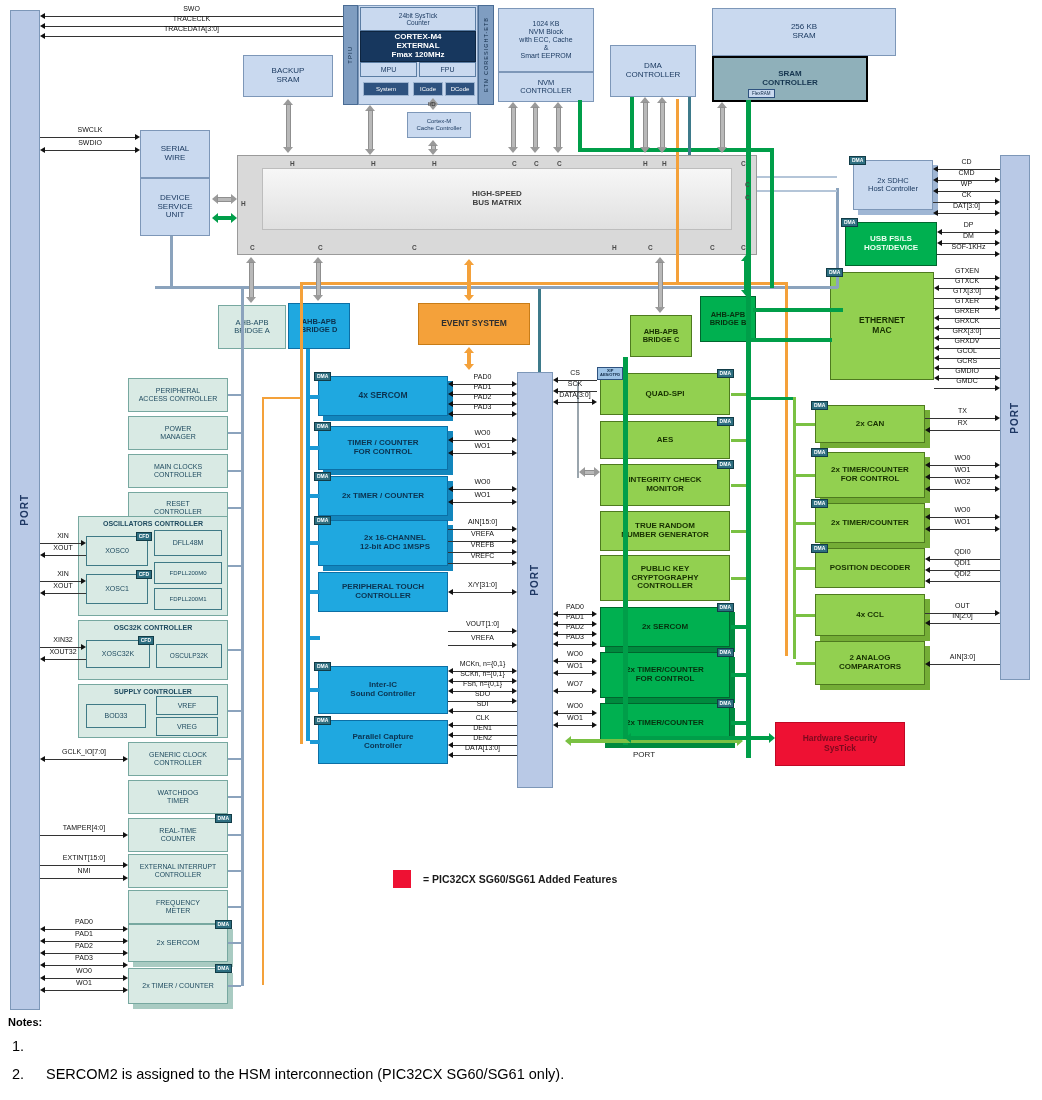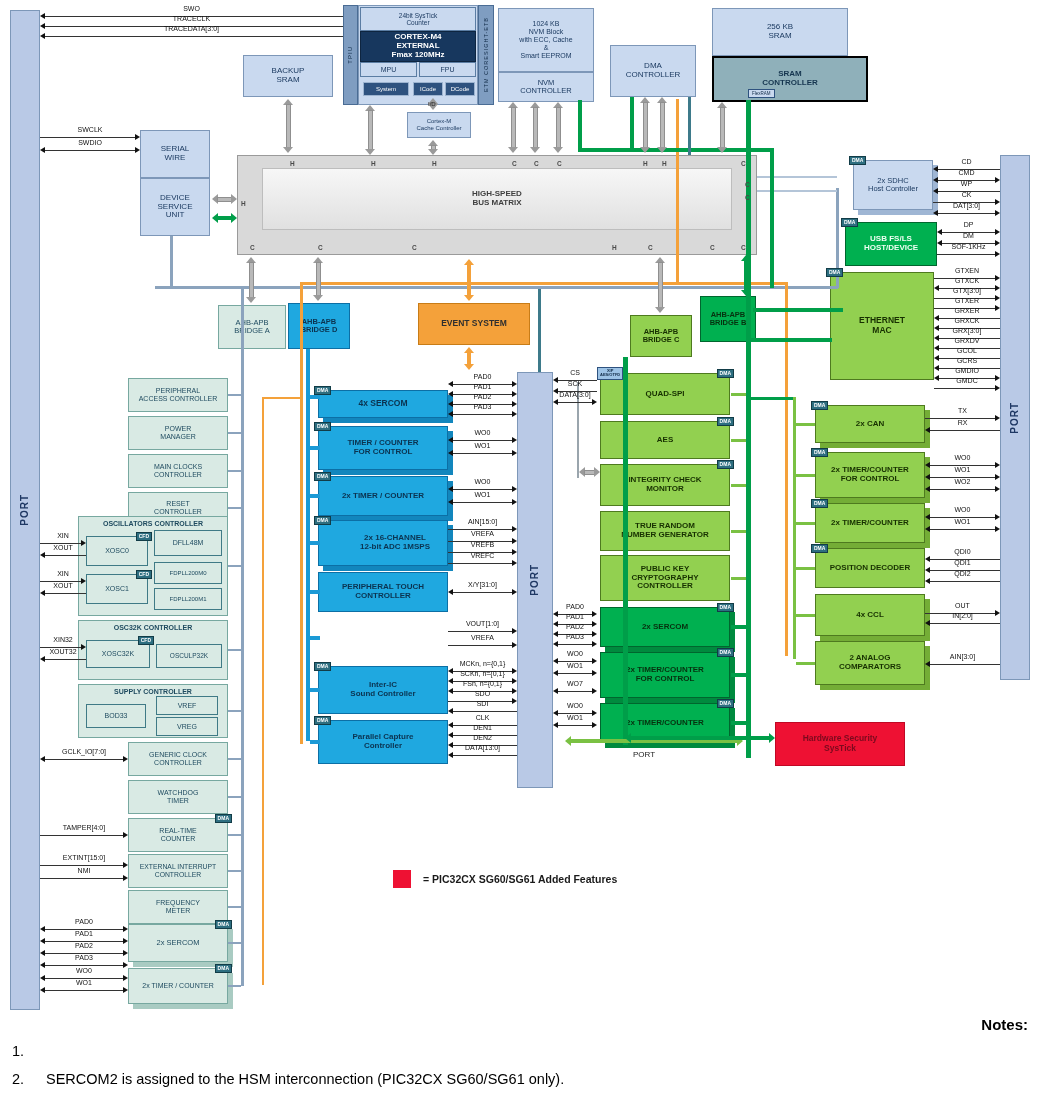--- a/index.html
+++ b/index.html
@@ -43,21 +43,21 @@
   .sig .row{display:flex;align-items:center;height:6px;}
   .sig .rule{flex:1;height:0;border-top:1px solid #333;}
   .tri-l{width:0;height:0;border-top:3px solid transparent;border-bottom:3px solid transparent;border-right:5px solid #111;}
   .tri-r{width:0;height:0;border-top:3px solid transparent;border-bottom:3px solid transparent;border-left:5px solid #111;}
   .hc{position:absolute;font-size:6.5px;color:#4a4a4a;font-weight:bold;}
   .misc{position:absolute;color:#222;line-height:1;}
   .legend{position:absolute;left:393px;top:870px;display:flex;align-items:center;}
   .legend-swatch{width:18px;height:18px;background:#ee1133;display:inline-block;margin-right:12px;}
   .legend-text{font-size:10.5px;color:#1a1a1a;font-weight:bold;}
   .notes{position:absolute;left:8px;top:1016px;width:1020px;color:#000;}
-  .notes h3{margin:0 0 10px 0;font-size:15px;text-align:right;}
+  .notes h3{margin:0 0 10px 0;font-size:11px;}
   .note-item{display:flex;font-size:14.5px;margin-bottom:12px;}
   .note-num{width:38px;text-align:right;padding-right:22px;box-sizing:border-box;flex:none;}
 </style>
 </head>
 <body>
 
 <div id="canvas">
   <div class="legend">
     <span class="legend-swatch"></span>
     <span class="legend-text">= PIC32CX SG60/SG61 Added Features</span>
@@ -94,21 +94,21 @@
 SRAM</span></div>
     <div class="blk lightblue" style="left: 498px; top: 8px; width: 96px; height: 64px; font-size: 7px;"><span>1024 KB
 NVM Block
 with ECC, Cache
 &amp;
 Smart EEPROM</span></div>
     <div class="blk lightblue" style="left: 498px; top: 72px; width: 96px; height: 30px; font-size: 7.5px;"><span>NVM
 CONTROLLER</span></div>
     <div class="blk lightblue" style="left: 610px; top: 45px; width: 86px; height: 52px; font-size: 8px;"><span>DMA
 CONTROLLER</span></div>
-    <div class="blk lightblue" style="left: 712px; top: 8px; width: 136px; height: 48px; font-size: 8px;"><span>256 KB
+    <div class="blk lightblue" style="left: 712px; top: 8px; width: 184px; height: 48px; font-size: 8px;"><span>256 KB
 SRAM</span></div>
     <div class="blk sramctl" style="left: 712px; top: 56px; width: 156px; height: 46px; font-size: 8px;"><span>SRAM
 CONTROLLER</span><div class="tagsram">FlexRAM</div></div>
     <div class="blk lightblue" style="left: 140px; top: 130px; width: 70px; height: 48px; font-size: 8px;"><span>SERIAL
 WIRE</span></div>
     <div class="blk lightblue" style="left: 140px; top: 178px; width: 70px; height: 58px; font-size: 8px;"><span>DEVICE
 SERVICE
 UNIT</span></div>
     <div class="blk matrix" style="left: 237px; top: 155px; width: 520px; height: 100px; font-size: 8px;"><span></span></div>
     <div class="blk matrixin" style="left: 262px; top: 168px; width: 470px; height: 62px; font-size: 8px;"><span>HIGH-SPEED
@@ -148,21 +148,21 @@
     <div class="blk paleteal" style="left: 128px; top: 780px; width: 100px; height: 34px; font-size: 7px;"><span>WATCHDOG
 TIMER</span></div>
     <div class="blk paleteal" style="left: 128px; top: 818px; width: 100px; height: 34px; font-size: 7px;"><span>REAL-TIME
 COUNTER</span><div class="badge">DMA</div></div>
     <div class="blk paleteal" style="left: 128px; top: 854px; width: 100px; height: 34px; font-size: 6.8px;"><span>EXTERNAL INTERRUPT
 CONTROLLER</span></div>
     <div class="blk paleteal" style="left: 128px; top: 890px; width: 100px; height: 34px; font-size: 7px;"><span>FREQUENCY
 METER</span></div>
     <div class="blk paleteal stacked" style="left: 128px; top: 924px; width: 100px; height: 38px; font-size: 7.5px;"><span>2x SERCOM</span><div class="badge">DMA</div></div>
     <div class="blk paleteal stacked" style="left: 128px; top: 968px; width: 100px; height: 36px; font-size: 7px;"><span>2x TIMER / COUNTER</span><div class="badge">DMA</div></div>
-    <div class="blk cyan stacked" style="left: 318px; top: 390px; width: 130px; height: 28px; font-size: 8.5px;"><span>4x SERCOM</span><div class="badge bl">DMA</div></div>
+    <div class="blk cyan stacked" style="left: 318px; top: 376px; width: 130px; height: 40px; font-size: 8.5px;"><span>4x SERCOM</span><div class="badge bl">DMA</div></div>
     <div class="blk cyan stacked" style="left: 318px; top: 426px; width: 130px; height: 44px; font-size: 8px;"><span>TIMER / COUNTER
 FOR CONTROL</span><div class="badge bl">DMA</div></div>
     <div class="blk cyan stacked" style="left: 318px; top: 476px; width: 130px; height: 40px; font-size: 8px;"><span>2x TIMER / COUNTER</span><div class="badge bl">DMA</div></div>
     <div class="blk cyan stacked" style="left: 318px; top: 520px; width: 130px; height: 46px; font-size: 8px; padding-left: 24px;"><span>2x 16-CHANNEL
 12-bit ADC 1MSPS</span><div class="badge bl">DMA</div></div>
     <div class="blk cyan" style="left: 318px; top: 572px; width: 130px; height: 40px; font-size: 8px;"><span>PERIPHERAL TOUCH
 CONTROLLER</span></div>
     <div class="blk cyan" style="left: 318px; top: 666px; width: 130px; height: 48px; font-size: 8px;"><span>Inter-IC
 Sound Controller</span><div class="badge bl">DMA</div></div>
     <div class="blk cyan" style="left: 318px; top: 720px; width: 130px; height: 44px; font-size: 8px;"><span>Parallel Capture

